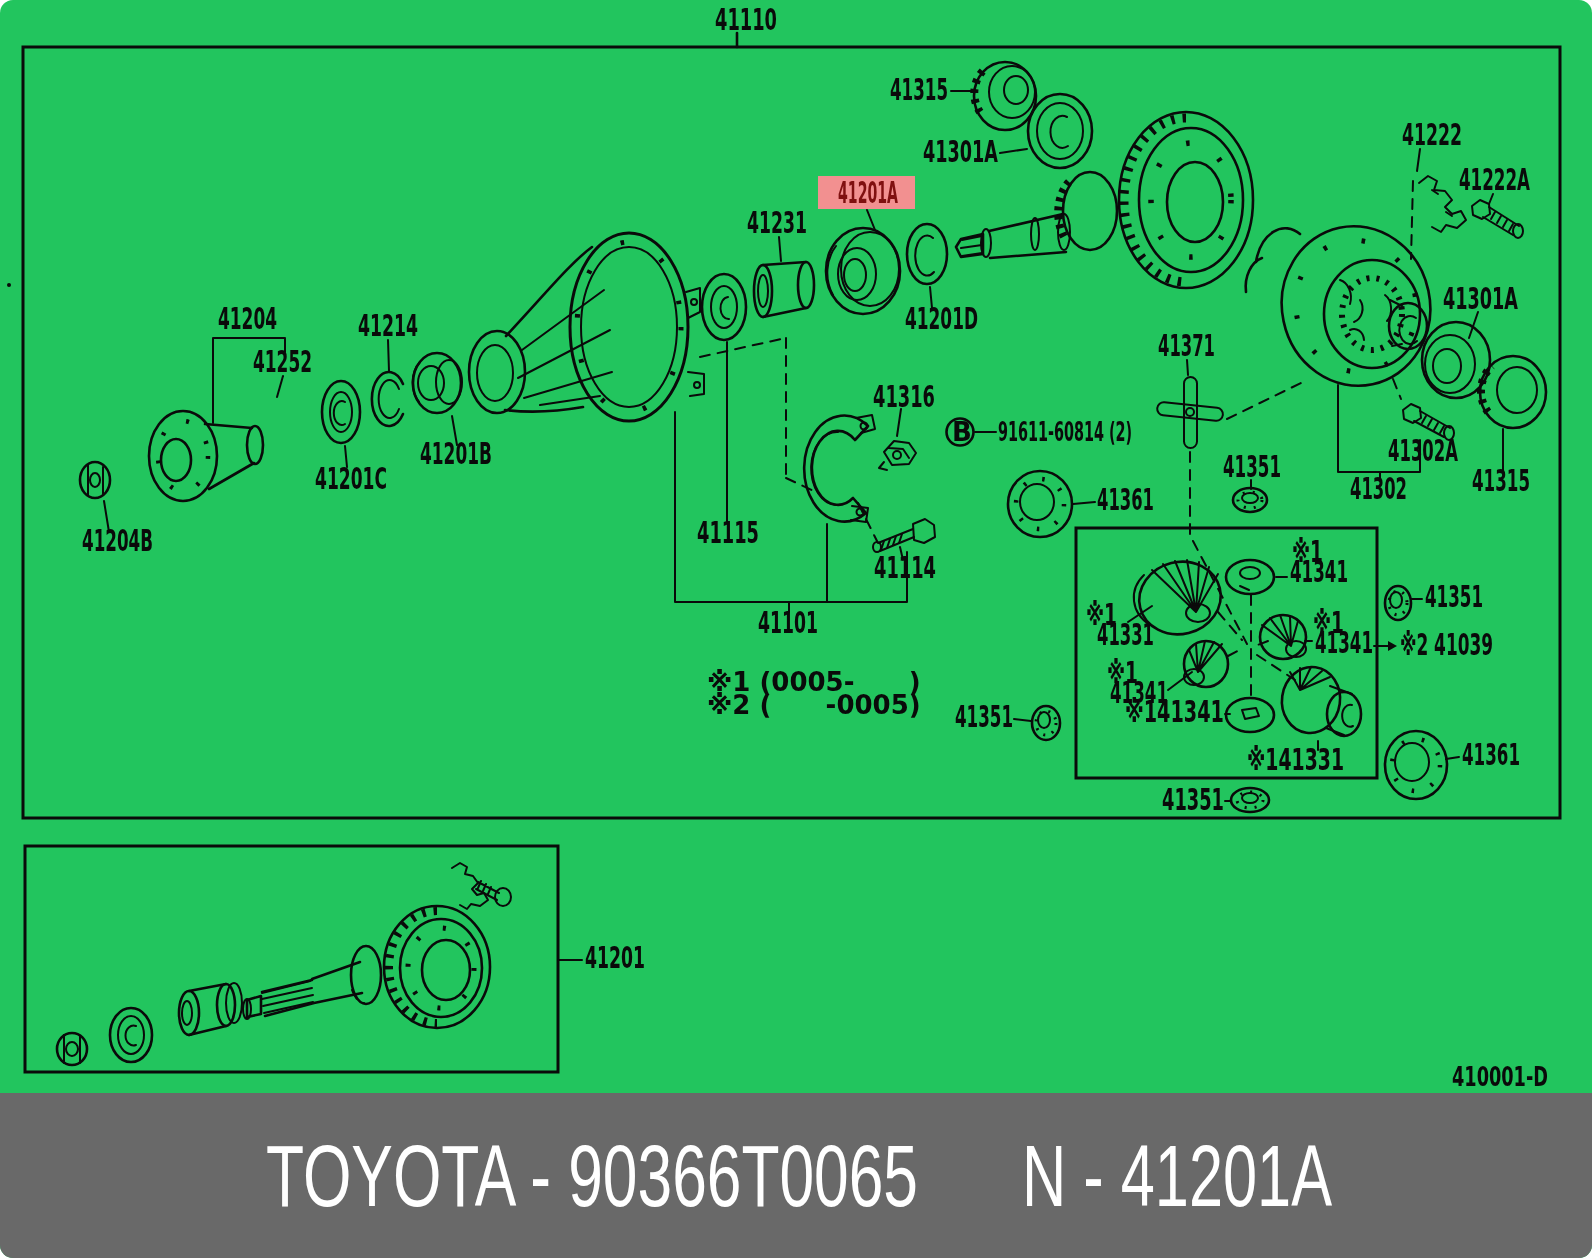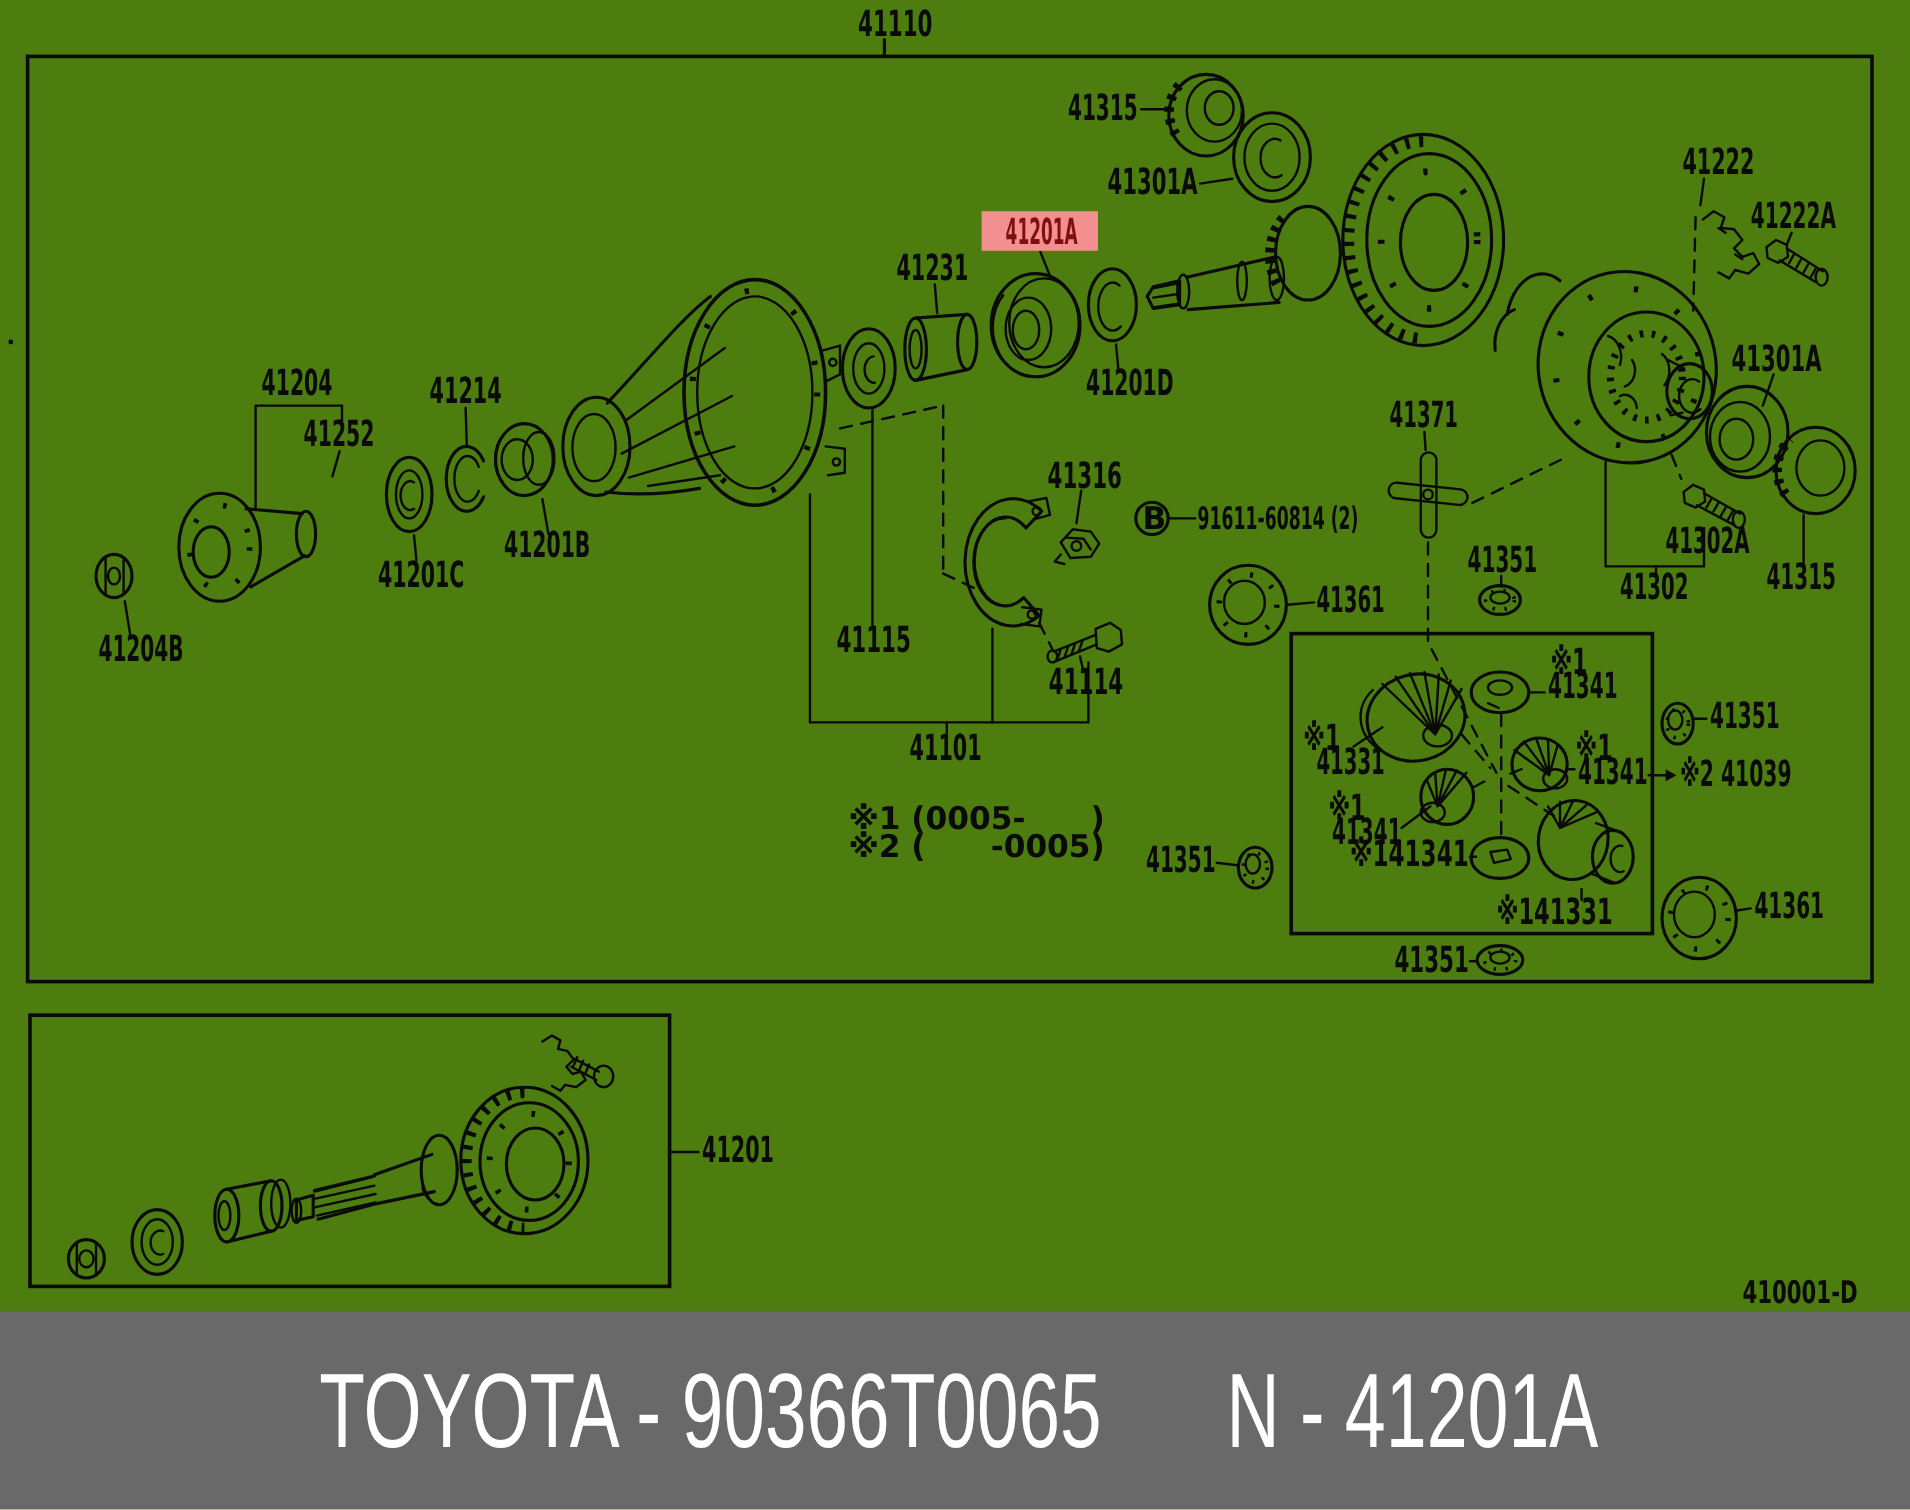--- a/index.html
+++ b/index.html
@@ -1,17 +1,17 @@
 <!DOCTYPE html>
 <html><head>
 <meta charset="utf-8">
 <style>
   html,body{margin:0;padding:0;background:#ffffff;}
-  .page{position:relative;width:1592px;height:1258px;background:#4d7c0f;overflow:hidden;
-        font-family:"DejaVu Sans","Liberation Sans",sans-serif;}
+  .page{position:relative;width:1592px;height:1258px;background:#22c55e;overflow:hidden;
+        font-family:"DejaVu Sans","Liberation Sans",sans-serif;border-radius:13px;}
   svg{display:block}
   .ln{fill:none;stroke:#0a0a0a;stroke-width:2.6;stroke-linecap:round;stroke-linejoin:round;}
   .ln2{fill:none;stroke:#0a0a0a;stroke-width:2;stroke-linecap:round;stroke-linejoin:round;}
   .frame{fill:none;stroke:#0a0a0a;stroke-width:3;}
   .dash{stroke-dasharray:10 8;}
   .holes{fill:none;stroke:#0a0a0a;stroke-linecap:butt;}
   .teeth{fill:none;stroke:#0a0a0a;stroke-linecap:butt;}
   .lbl{font-family:"DejaVu Sans","Liberation Sans",sans-serif;font-weight:bold;
        font-size:30px;fill:#0a0a0a;}
   .lblsm{font-family:"DejaVu Sans","Liberation Sans",sans-serif;font-weight:bold;

